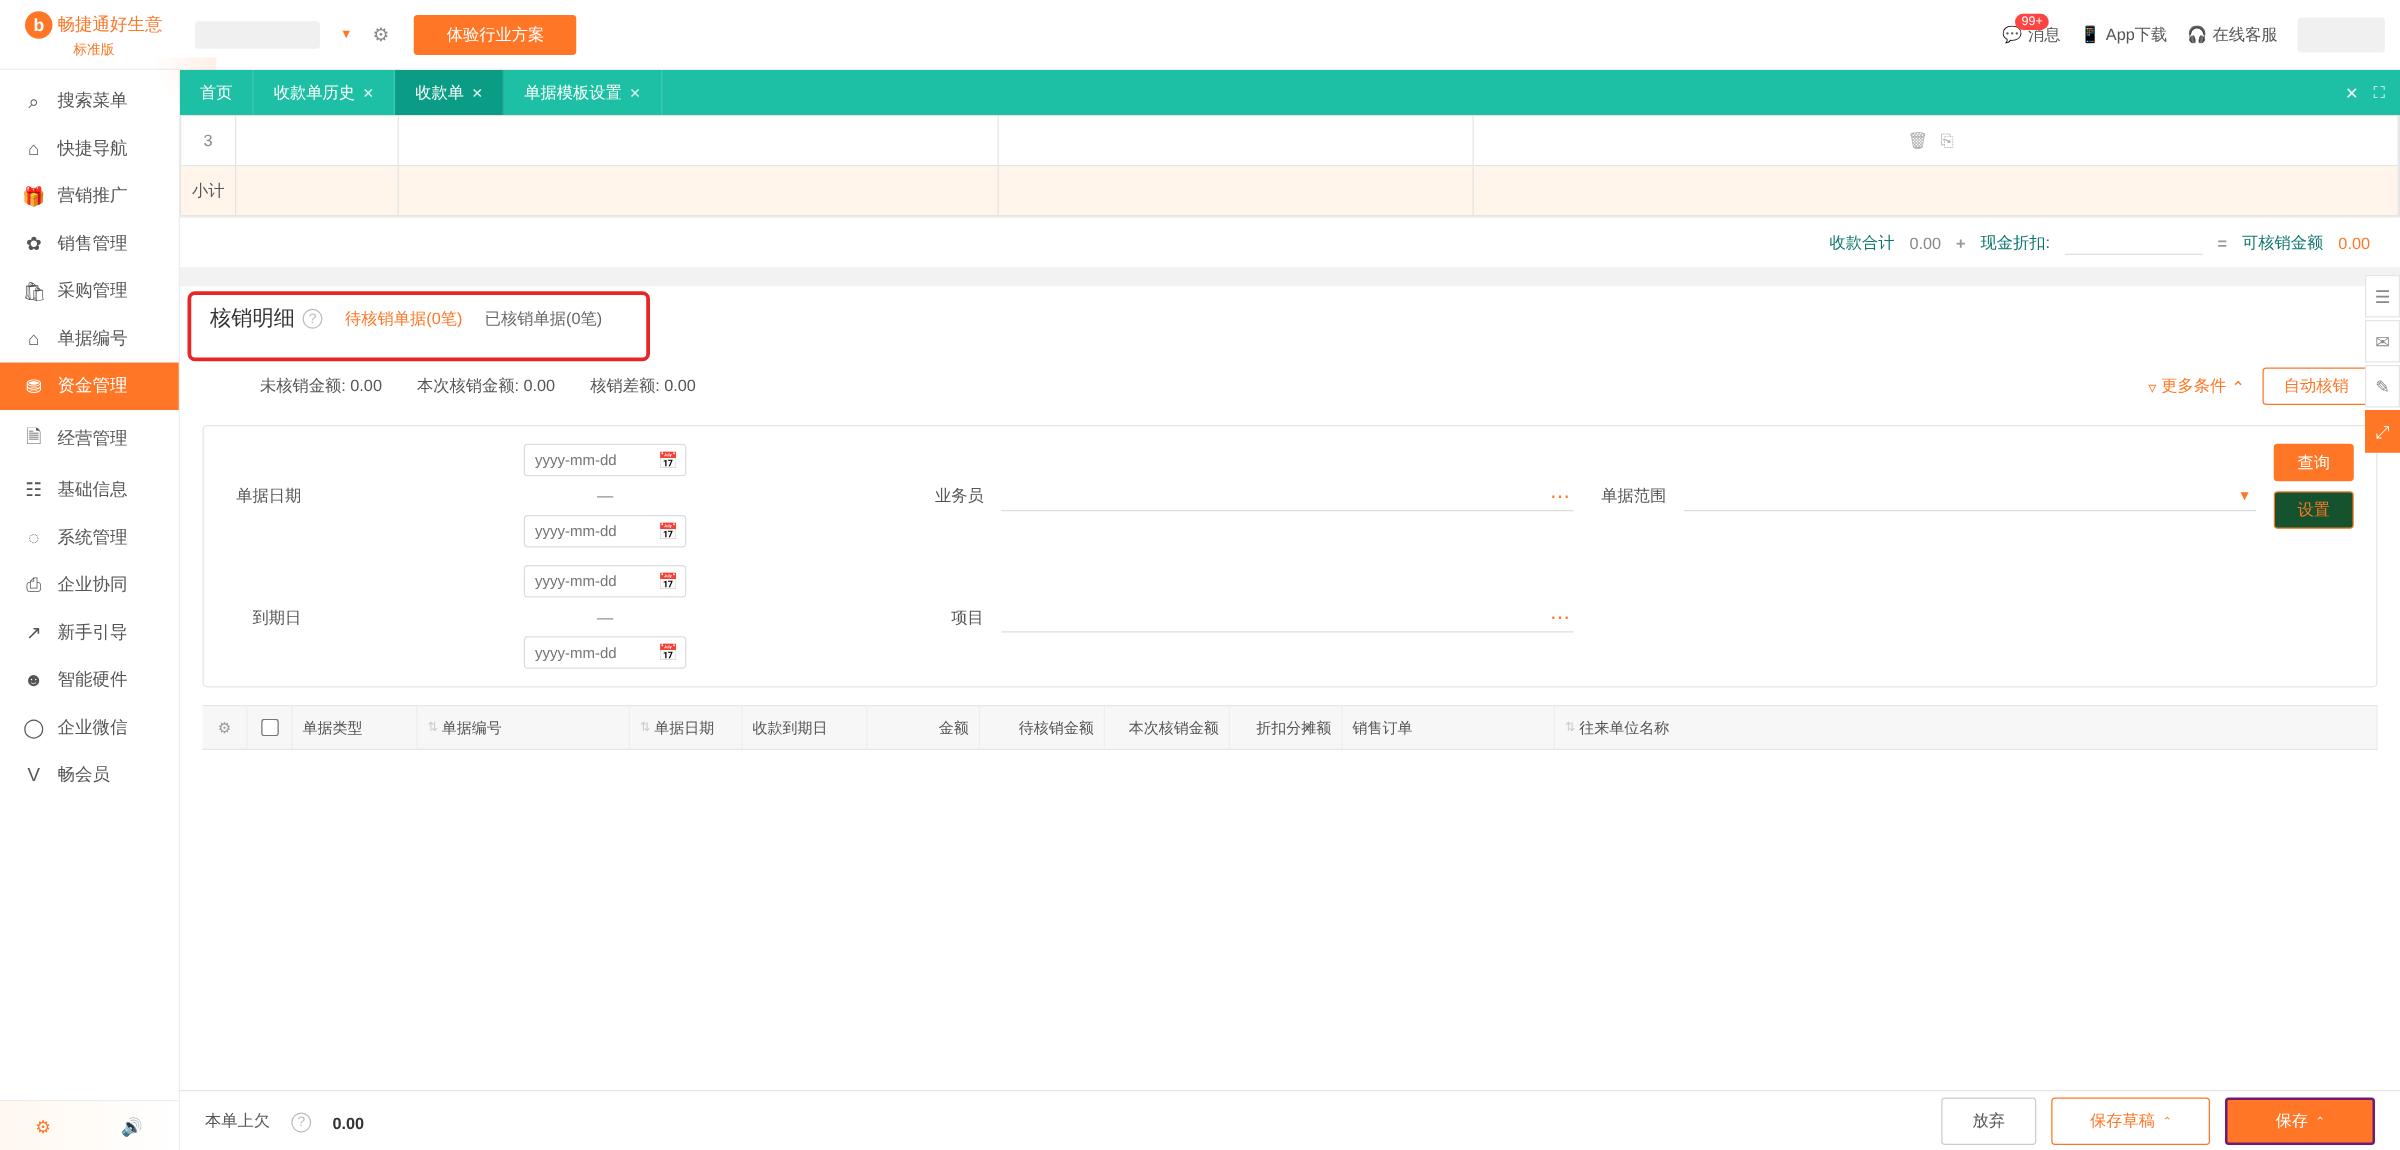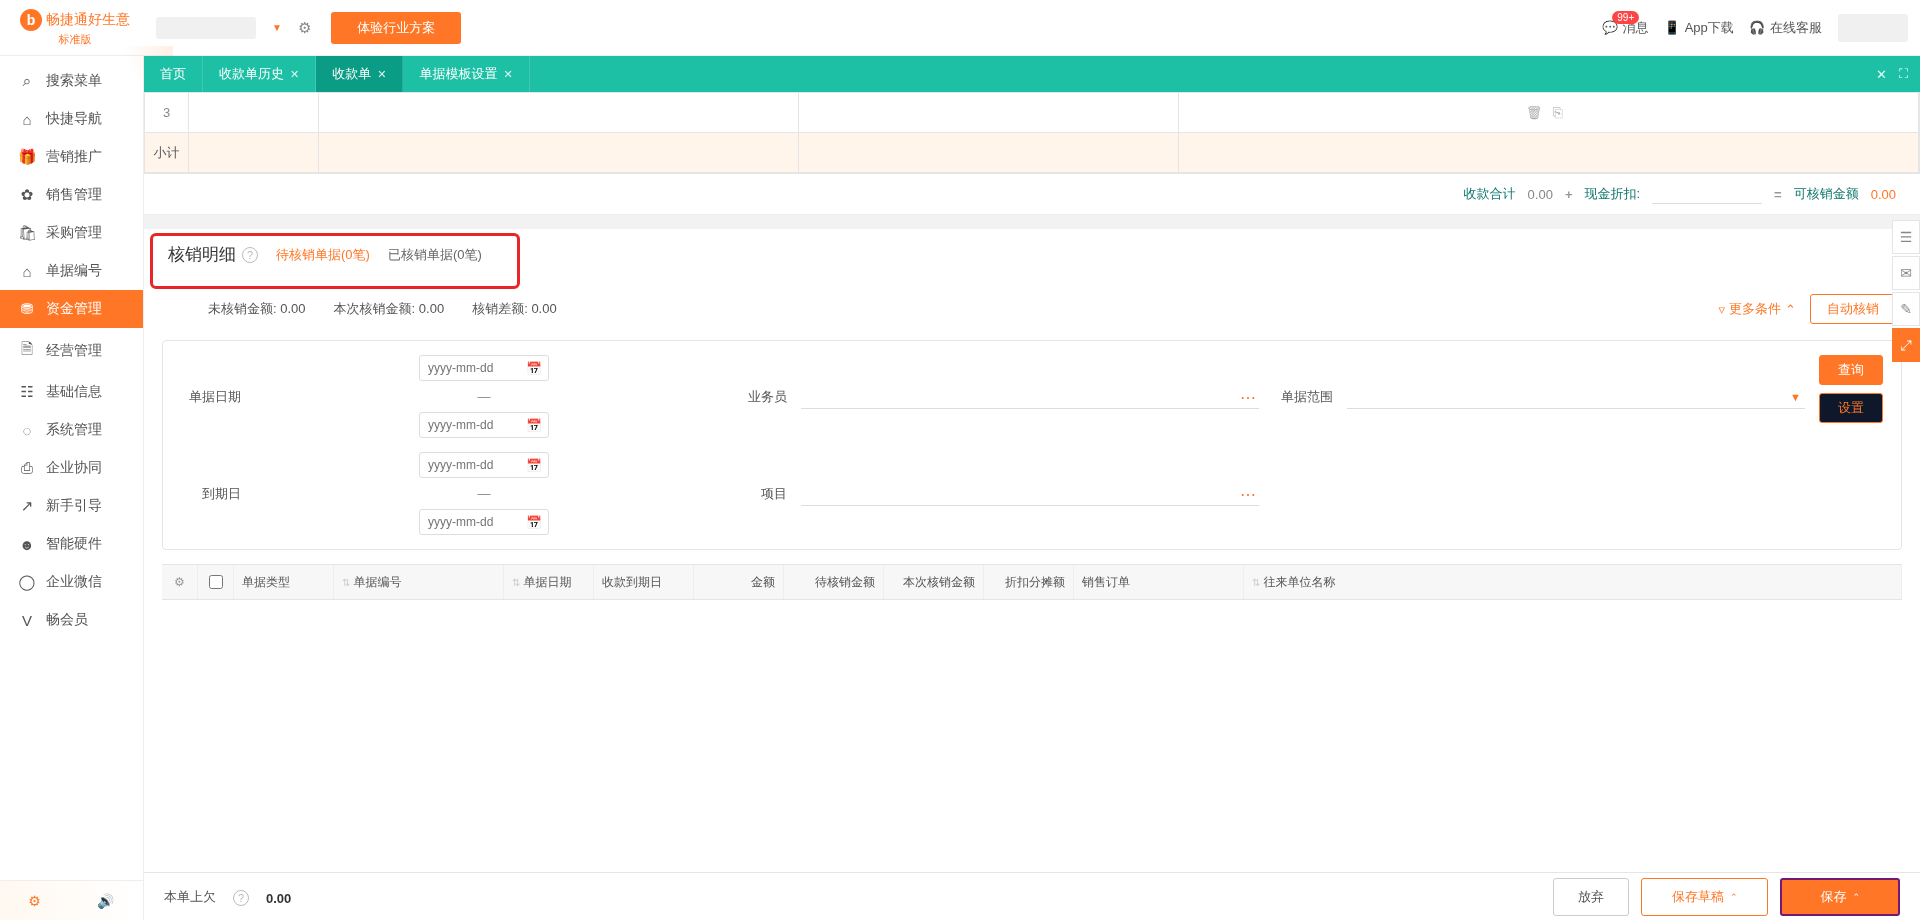--- a/index.html
+++ b/index.html
@@ -99,21 +99,21 @@
     .cal-icon { position: absolute; right: 6px; top: 50%; transform: translateY(-50%); color: #ff7726; font-size: 13px; pointer-events: none; }
     .date-dash { color: #888; }
     .wide-input { position: relative; }
     .wide-input input { width: 100%; min-width: 280px; padding: 5px 24px 5px 8px; border: none; border-bottom: 1px solid #ddd; font-size: 12px; outline: none; color: #aaa; }
     .dots-icon { position: absolute; right: 4px; top: 50%; transform: translateY(-50%); color: #ff7726; font-size: 16px; cursor: pointer; letter-spacing: -1px; }
     .scope-input { position: relative; }
     .scope-input input { width: 100%; min-width: 300px; padding: 5px 24px 5px 8px; border: none; border-bottom: 1px solid #ddd; font-size: 12px; outline: none; color: #aaa; }
     .scope-caret { position: absolute; right: 4px; top: 50%; transform: translateY(-50%); color: #ff7726; font-size: 11px; cursor: pointer; }
     .filter-btns { display: flex; flex-direction: column; gap: 8px; margin-left: 14px; }
     .query-btn { background: #ff7726; color: #fff; border: 1px solid #ff7726; padding: 5px 18px; border-radius: 3px; cursor: pointer; font-size: 13px; }
-    .set-btn { background: #0f172a; color: #ff7726; border: 1px solid #ff7726; padding: 5px 18px; border-radius: 3px; cursor: pointer; font-size: 13px; }
+    .set-btn { background: #14532d; color: #ff7726; border: 1px solid #ff7726; padding: 5px 18px; border-radius: 3px; cursor: pointer; font-size: 13px; }
     
     
     .data-header { display: flex; height: 36px; background: #f7f7f7; border-top: 1px solid #e5e5e5; border-bottom: 1px solid #e5e5e5; margin: 0 18px; font-size: 12px; color: #555; }
     .data-header > div { display: flex; align-items: center; padding: 0 8px; border-right: 1px solid #eee; }
     .dh-gear { width: 36px; justify-content: center; color: #999; cursor: pointer; }
     .dh-chk { width: 36px; justify-content: center; }
     .dh-chk input { width: 14px; height: 14px; }
     .dh-type { width: 100px; }
     .dh-num { width: 170px; }
     .dh-date { width: 90px; }

